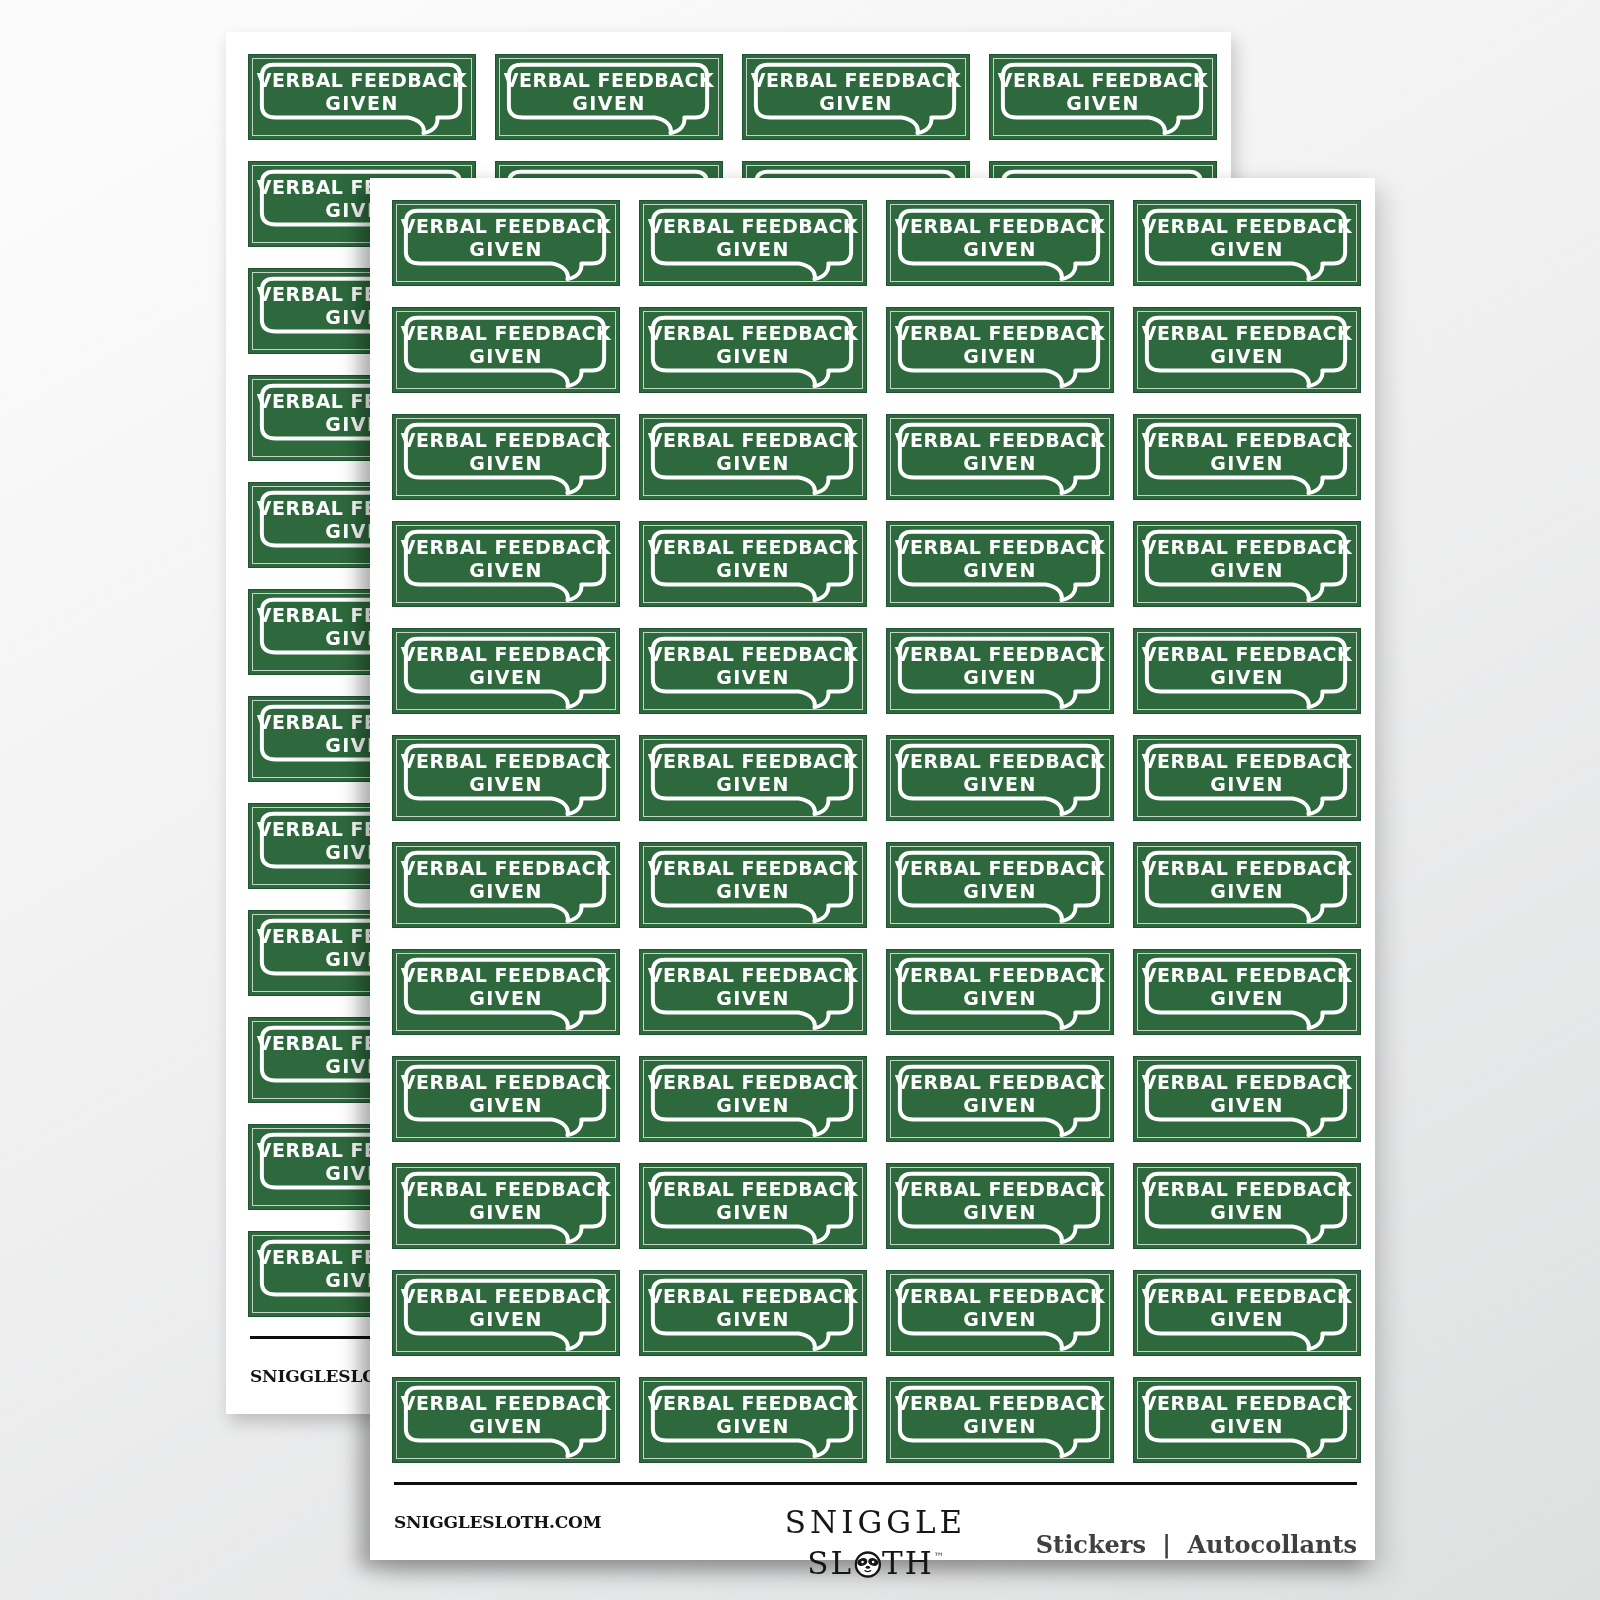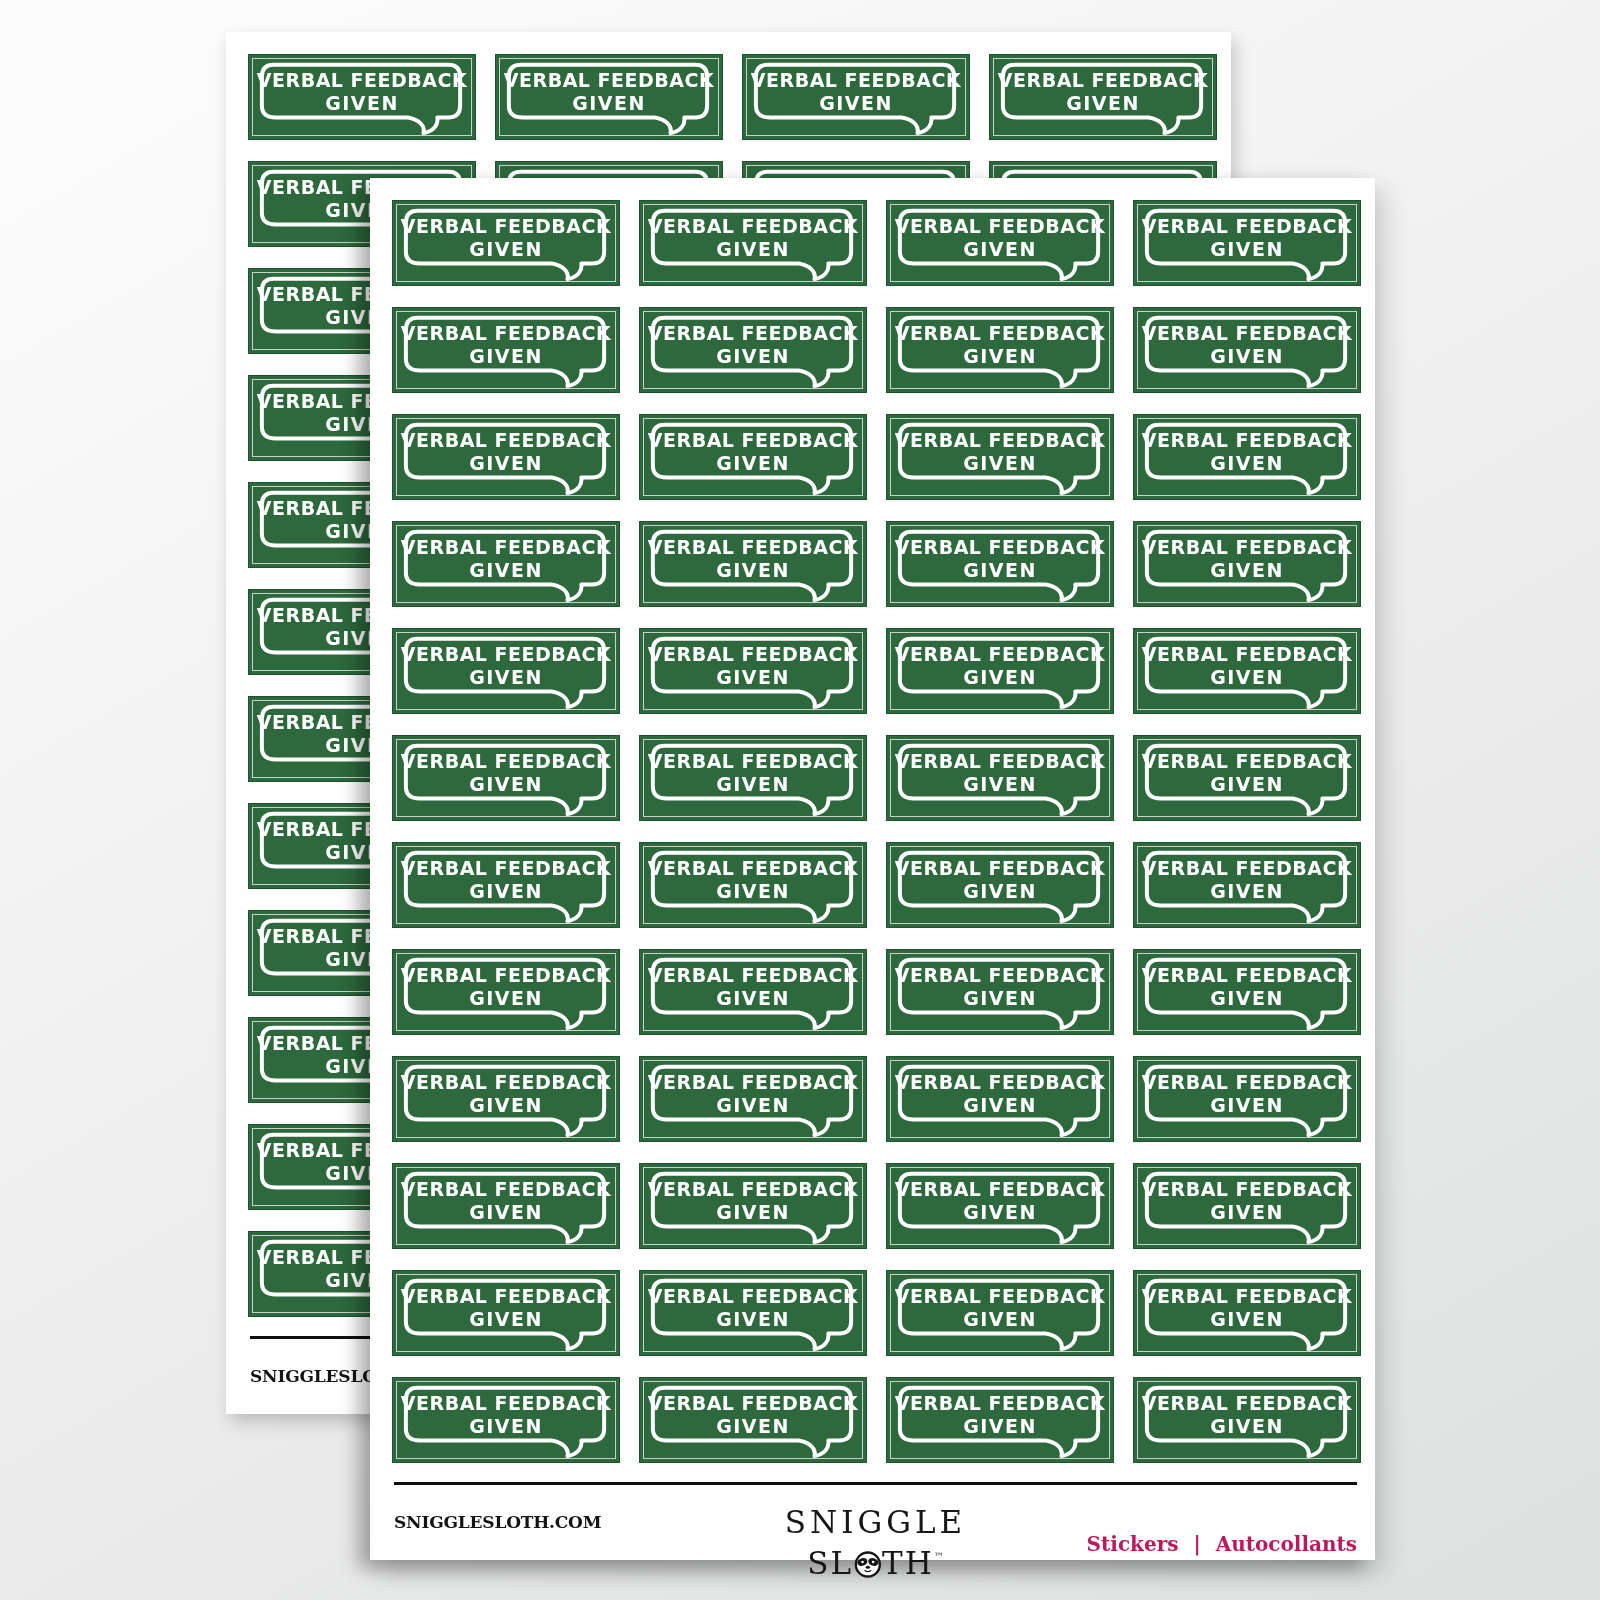--- a/index.html
+++ b/index.html
@@ -50,22 +50,22 @@
   .sticker-text .line2{font-size:19px;line-height:23px;letter-spacing:1.5px;white-space:nowrap;}
 
   .sheet-footer{position:absolute;left:24px;right:18px;top:1304px;}
   .rule{height:3px;background:#0e0e0e;}
   .footer-row{position:relative;height:62px;margin-top:6px;display:flex;align-items:center;justify-content:space-between;}
   .site{
     font-family:"DejaVu Serif",serif;font-weight:bold;font-size:17px;
     letter-spacing:-.2px;color:#141414;white-space:nowrap;
   }
   .ptype{
-    font-family:"DejaVu Serif",serif;font-weight:bold;font-size:20px;
-    word-spacing:8px;color:#be185d;white-space:nowrap;margin-top:44px;
+    font-family:"DejaVu Serif",serif;font-weight:bold;font-size:24px;
+    word-spacing:8px;color:#404040;white-space:nowrap;margin-top:44px;
   }
   .brand{
     position:absolute;left:50%;top:16px;transform:translateX(-50%);
     text-align:center;font-family:"DejaVu Serif",serif;color:#161616;line-height:1;
     white-space:nowrap;
   }
   .brand-top{font-size:31px;letter-spacing:4px;}
   .brand-bottom{font-size:31px;letter-spacing:2px;margin-top:10px;}
   .sloth{display:inline-block;width:27px;height:27px;vertical-align:-4px;margin:0 1px;}
   .tm{font-size:10px;vertical-align:14px;letter-spacing:0;}

